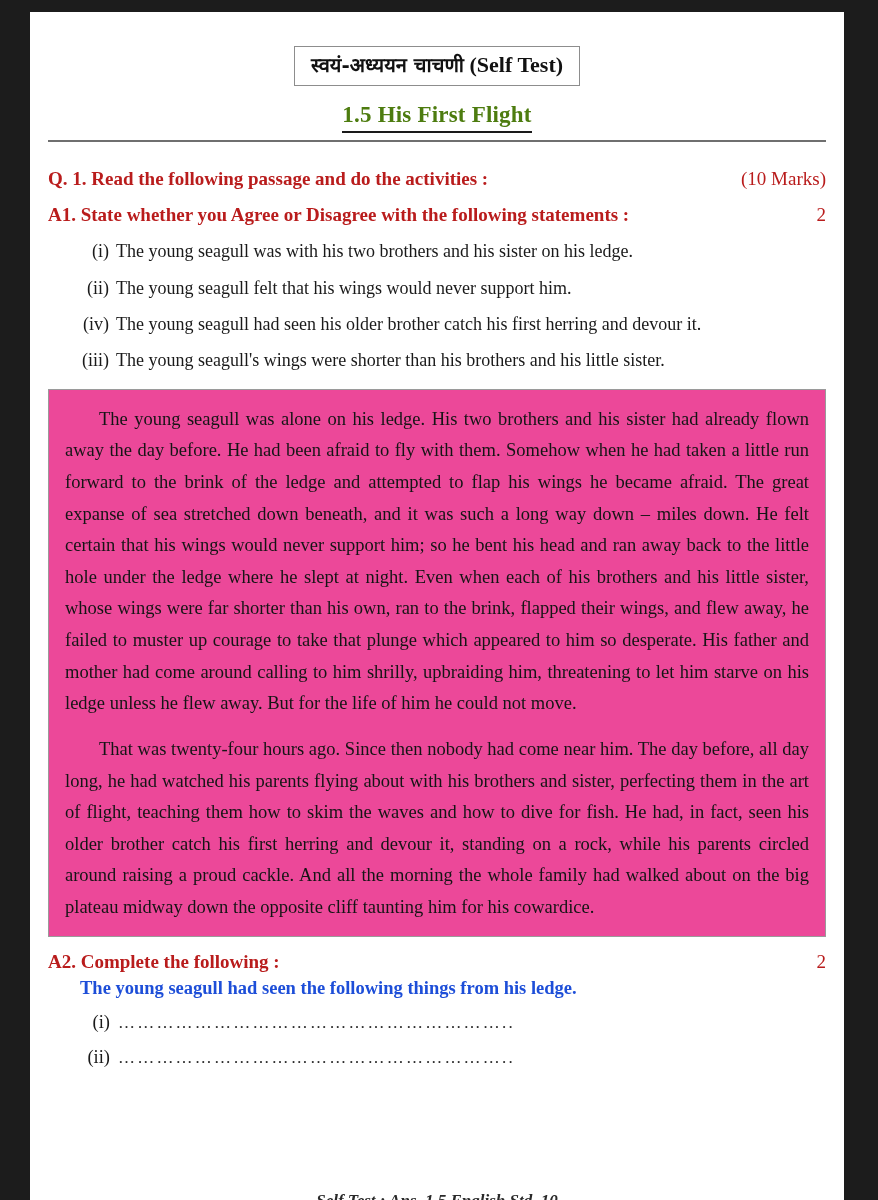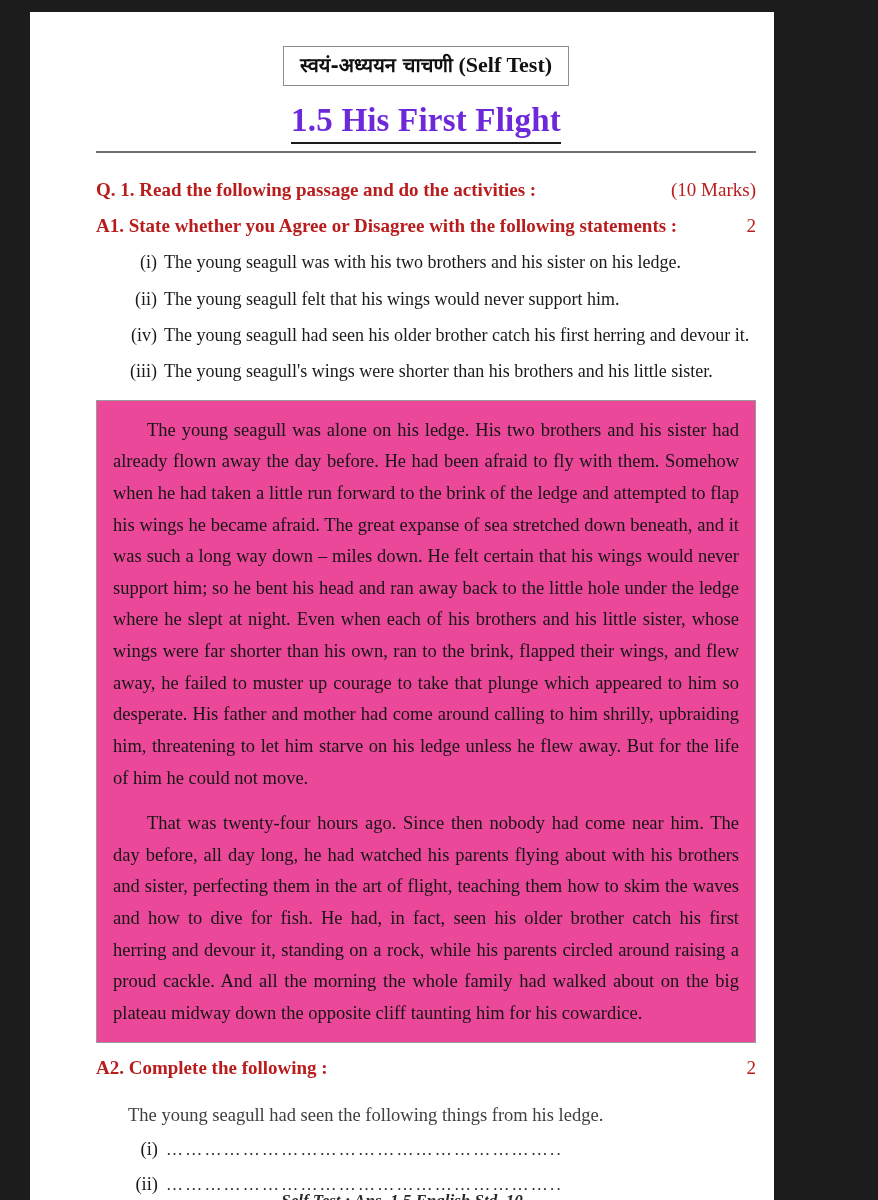--- a/index.html
+++ b/index.html
@@ -16,27 +16,26 @@
     width: 878px;
     height: 1200px;
     background: #1c1c1c;
   }
 
   
   #page {
     position: absolute;
     left: 30px;
     top: 12px;
-    width: 744px;
+    width: 814px;
     height: 1188px;
     background: #ffffff;
     overflow: hidden;
     font-family: "Liberation Serif", "DejaVu Serif", serif;
     color: #1a1a1a;
-    padding-left: 48px;
   }
 
   #page-inner {
     padding: 0 18px;
   }
 
   
   .title-box-wrap {
     display: flex;
     justify-content: center;
@@ -56,26 +55,26 @@
     font-size: 20px;
     font-weight: bold;
   }
 
   .chapter-title-wrap {
     display: flex;
     justify-content: center;
     margin-top: 16px;
   }
   .chapter-title {
-    font-size: 33px;
+    font-size: 23px;
     font-weight: bold;
     letter-spacing: 0.2px;
     border-bottom: 2px solid #1a1a1a;
     padding-bottom: 3px;
-    color: #6d28d9;
+    color: #4d7c0f;
   }
 
   .meta-row {
     display: flex;
     justify-content: space-between;
     align-items: baseline;
     margin-top: 22px;
     font-size: 18px;
     font-weight: bold;
     color: #111;
@@ -134,23 +133,24 @@
     text-align: justify;
     text-justify: inter-word;
     text-indent: 34px;
     color: #151515;
   }
   .passage-box p:last-child { margin-top: 14px; }
 
   
   .a2-lead {
     font-size: 18.5px;
-    margin-top: 26px;
+    margin-top: 5px;
     padding-left: 32px;
-    color: #404040;
+    color: #1d4ed8;
+    font-weight: bold;
   }
   .blank-list { margin-top: 13px; }
   .blank-row {
     display: flex;
     align-items: baseline;
     font-size: 18.5px;
     padding-left: 30px;
     margin-bottom: 14px;
   }
   .blank-row .num {

